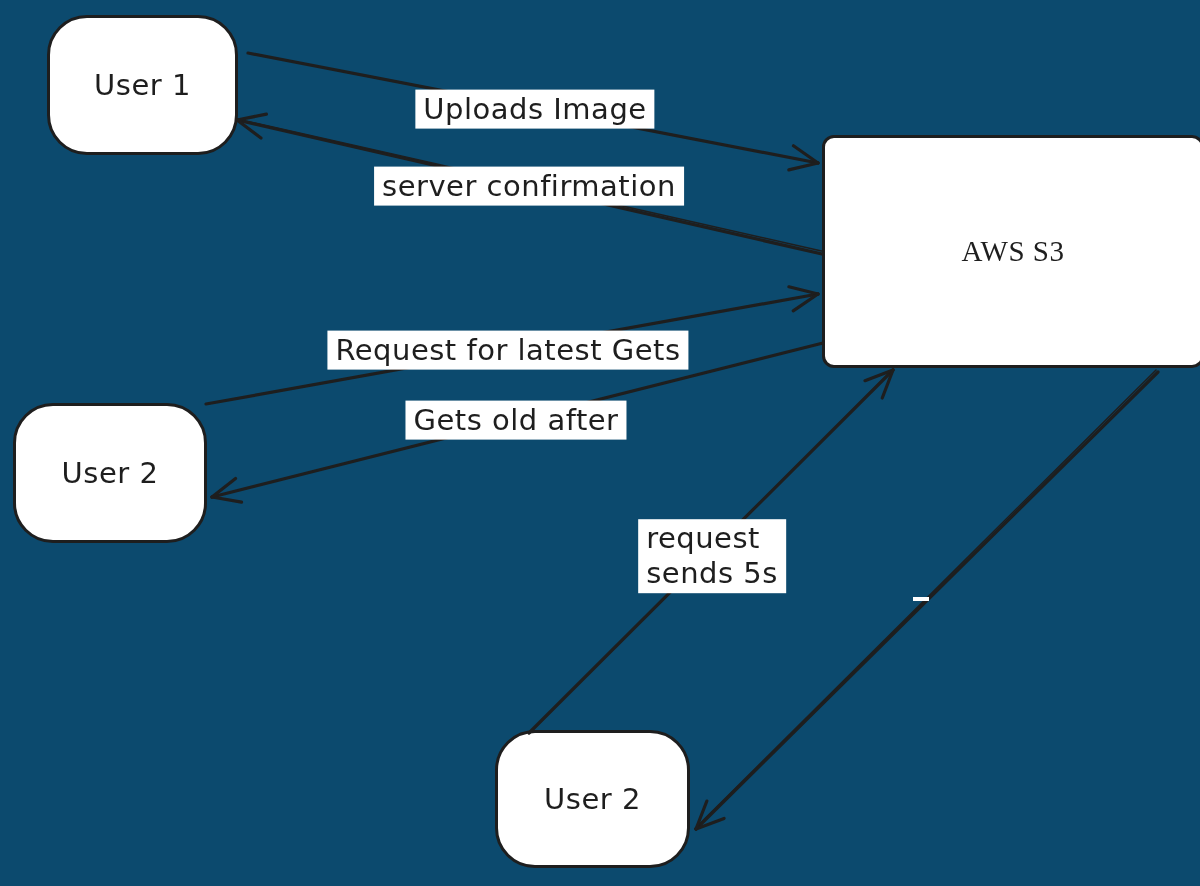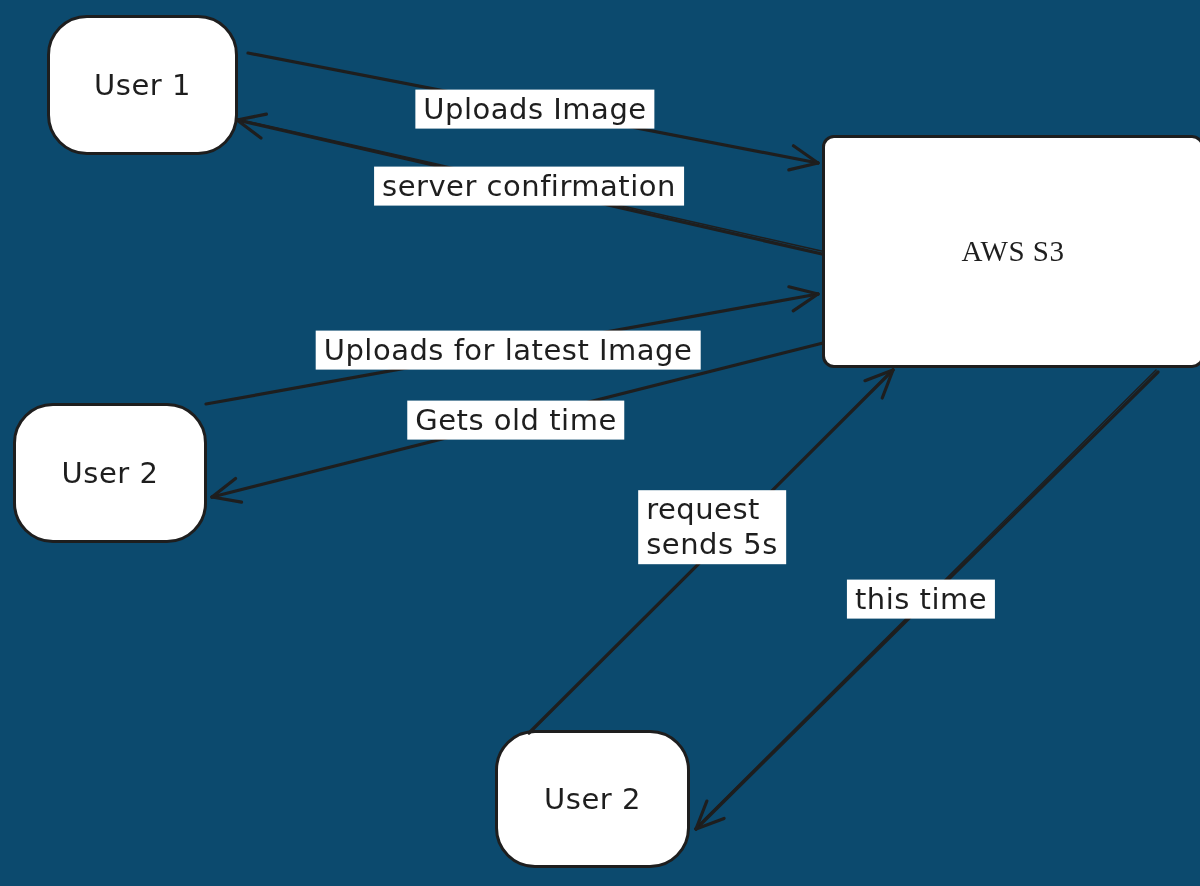--- a/index.html
+++ b/index.html
@@ -91,26 +91,25 @@
       </div>
     </div>
   <div id="label-layer">
       <div class="edge-label" style="left: 535px; top: 109px;">
         <div>Uploads Image</div>
       </div>
       <div class="edge-label" style="left: 529px; top: 186px;">
         <div>server confirmation</div>
       </div>
       <div class="edge-label" style="left: 508px; top: 350px;">
-        <div>Uploads for latest Image</div>
+        <div>Request for latest Gets</div>
       </div>
       <div class="edge-label" style="left: 516px; top: 420px;">
-        <div>Gets old time</div>
+        <div>Gets old after</div>
       </div>
-      <div class="edge-label left" style="left: 712px; top: 527px;">
+      <div class="edge-label left" style="left: 712px; top: 556px;">
         <div>request</div>
         <div>sends 5s</div>
       </div>
       <div class="edge-label" style="left: 921px; top: 599px;">
-        <div>this time</div>
       </div>
     </div>
 </div>
 
 </body></html>

